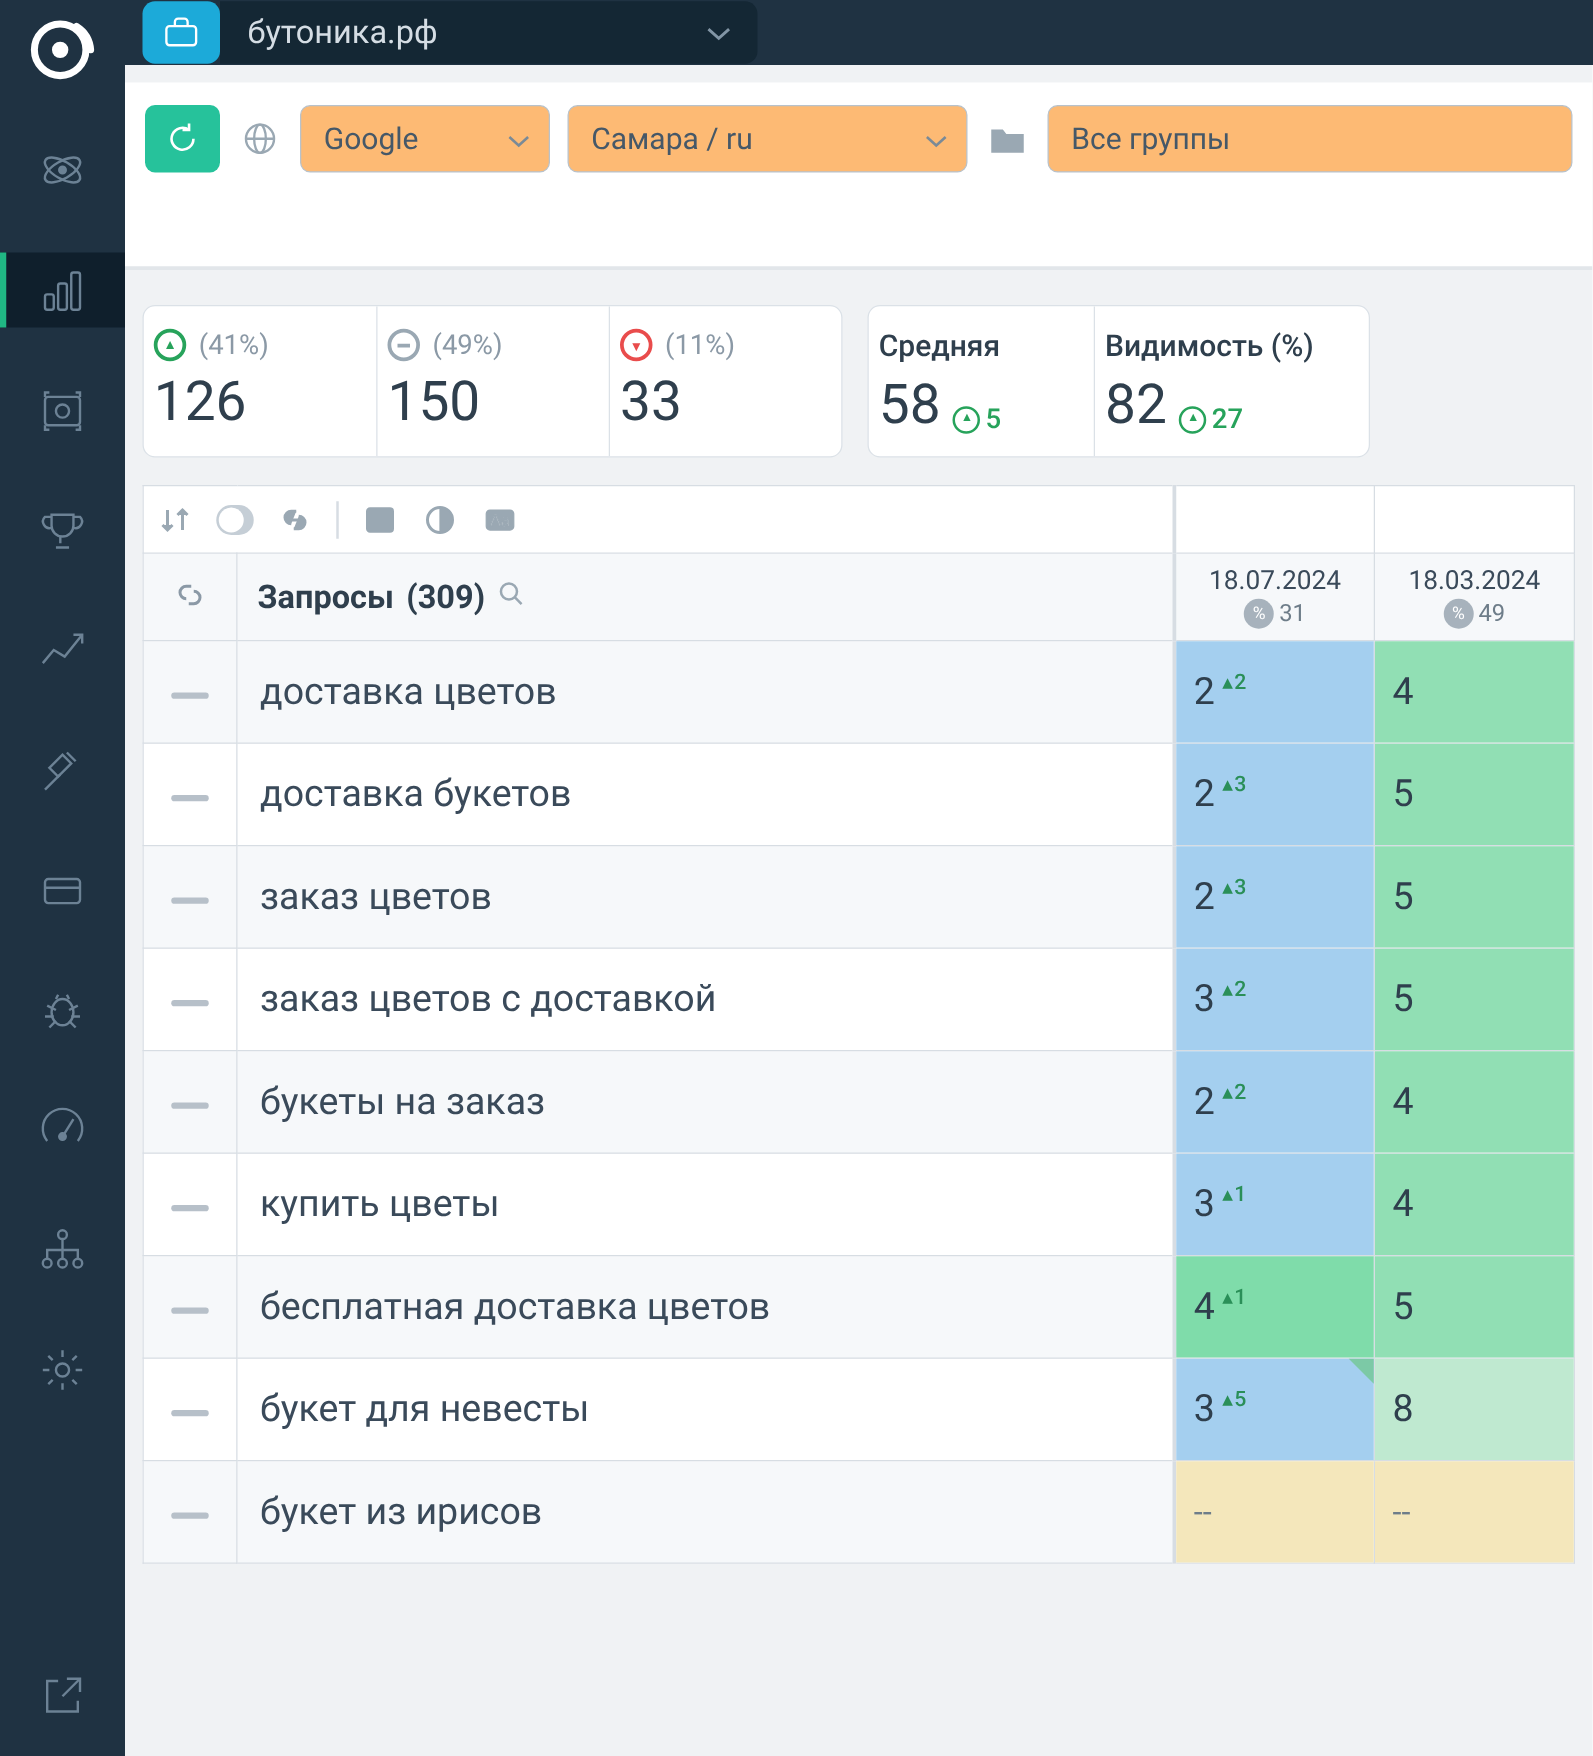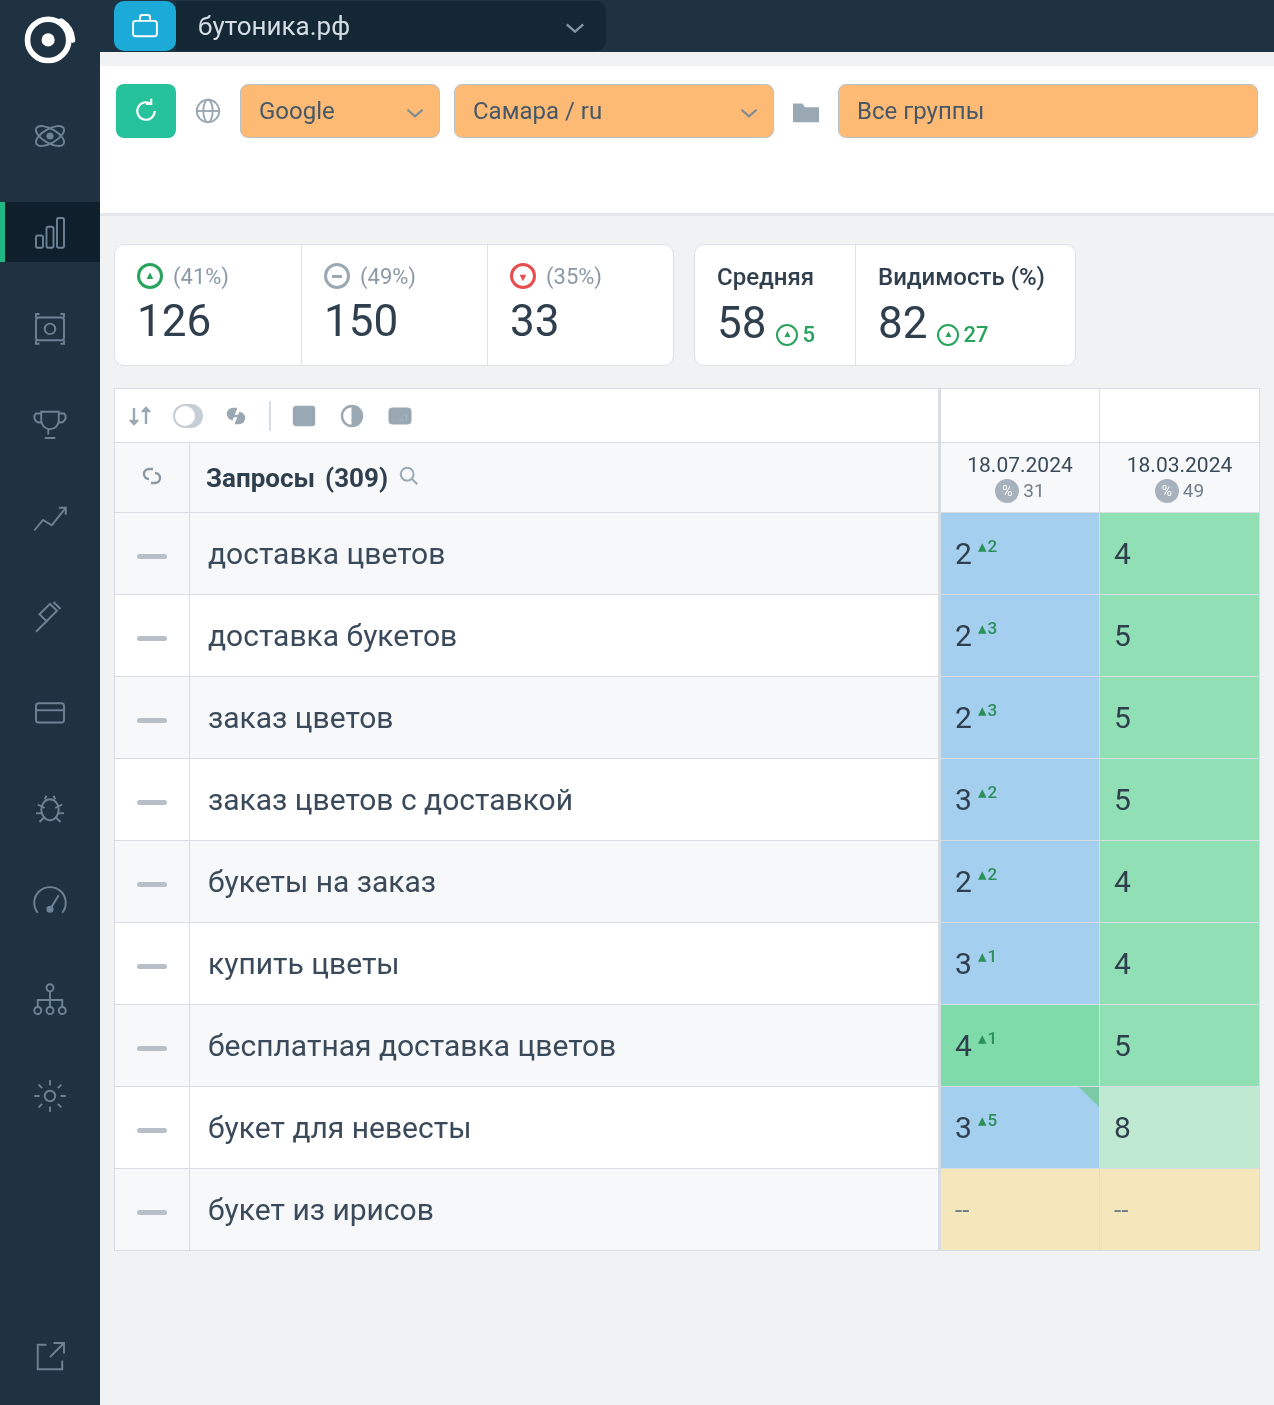--- a/index.html
+++ b/index.html
@@ -133,21 +133,21 @@
     gap: 20px;
   }
   .stats-group {
     display: flex;
     border: 1.5px solid #dbe1e7;
     border-radius: 10px;
     background: #fff;
     overflow: hidden;
   }
   .stat-cell {
-    padding: 18px 22px 16px;
+    padding: 18px 8px 16px;
     min-width: 186px;
     display: flex; flex-direction: column; gap: 6px;
   }
   .stat-cell + .stat-cell { border-left: 1.5px solid #dbe1e7; }
   .stat-top { display: flex; align-items: center; gap: 10px; font-size: 22px; color: #8b99a6; }
   .stat-top .pct { font-size: 22px; }
   .stat-big {
     font-size: 44px;
     font-weight: 400;
     color: #2f3f4d;
@@ -467,38 +467,38 @@
       <div class="stat-cell">
         <div class="stat-top">
           <span class="circ-icon eq"></span>
           <span class="pct">(49%)</span>
         </div>
         <div class="stat-big">150</div>
       </div>
       <div class="stat-cell" ddata-interactable="true">
         <div class="stat-top">
           <span class="circ-icon dn"></span>
-          <span class="pct">(35%)</span>
+          <span class="pct">(11%)</span>
         </div>
         <div class="stat-big">33</div>
       </div>
     </div>
 
     <div class="stats-group">
       <div class="stat-cell" style="min-width:160px;">
         <div class="stat-title">Средняя</div>
         <div class="stat-big">
           <span>58</span>
           <span class="delta-badge">
             <span class="arrow-up-c"></span>
             <span>5</span>
           </span>
         </div>
       </div>
-      <div class="stat-cell" style="min-width:220px;">
+      <div class="stat-cell" style="min-width:220px;margin-left:20px;">
         <div class="stat-title">Видимость (%)</div>
         <div class="stat-big">
           <span>82</span>
           <span class="delta-badge">
             <span class="arrow-up-c"></span>
             <span>27</span>
           </span>
         </div>
       </div>
     </div>

